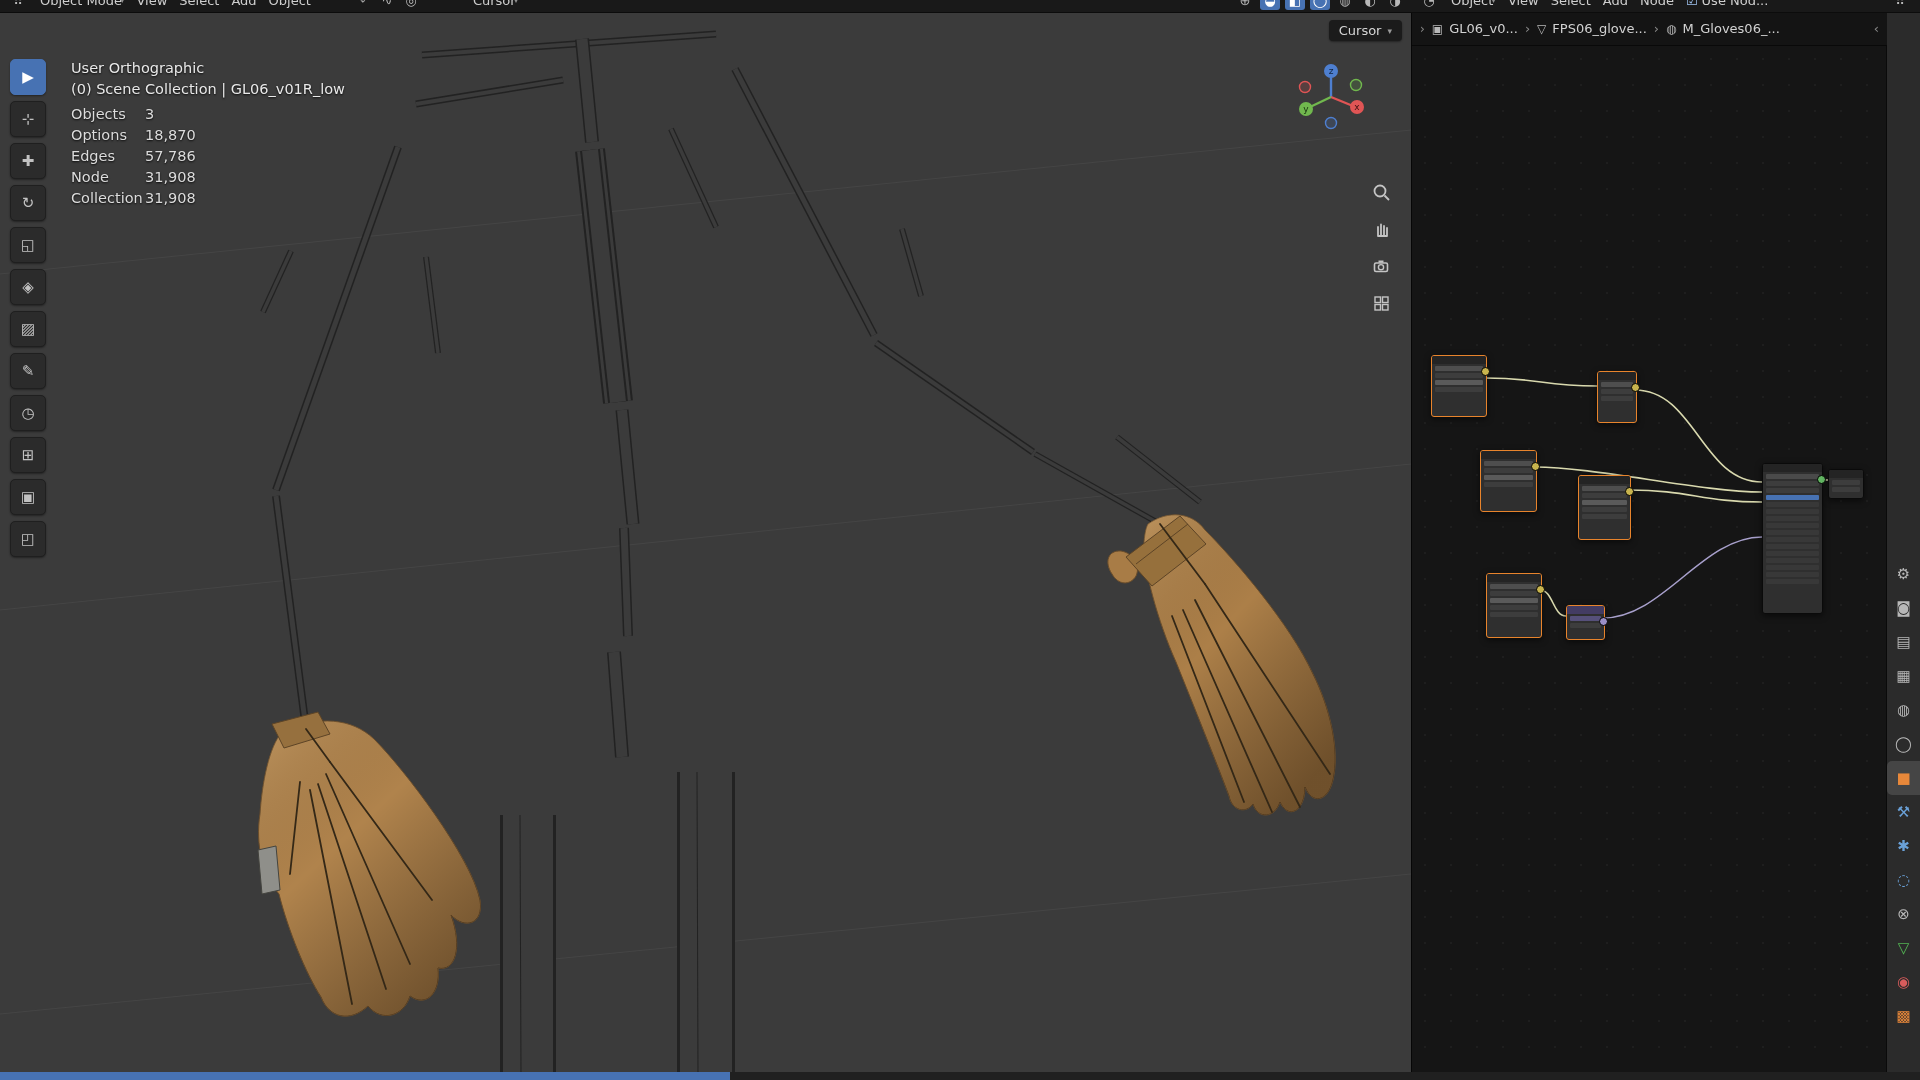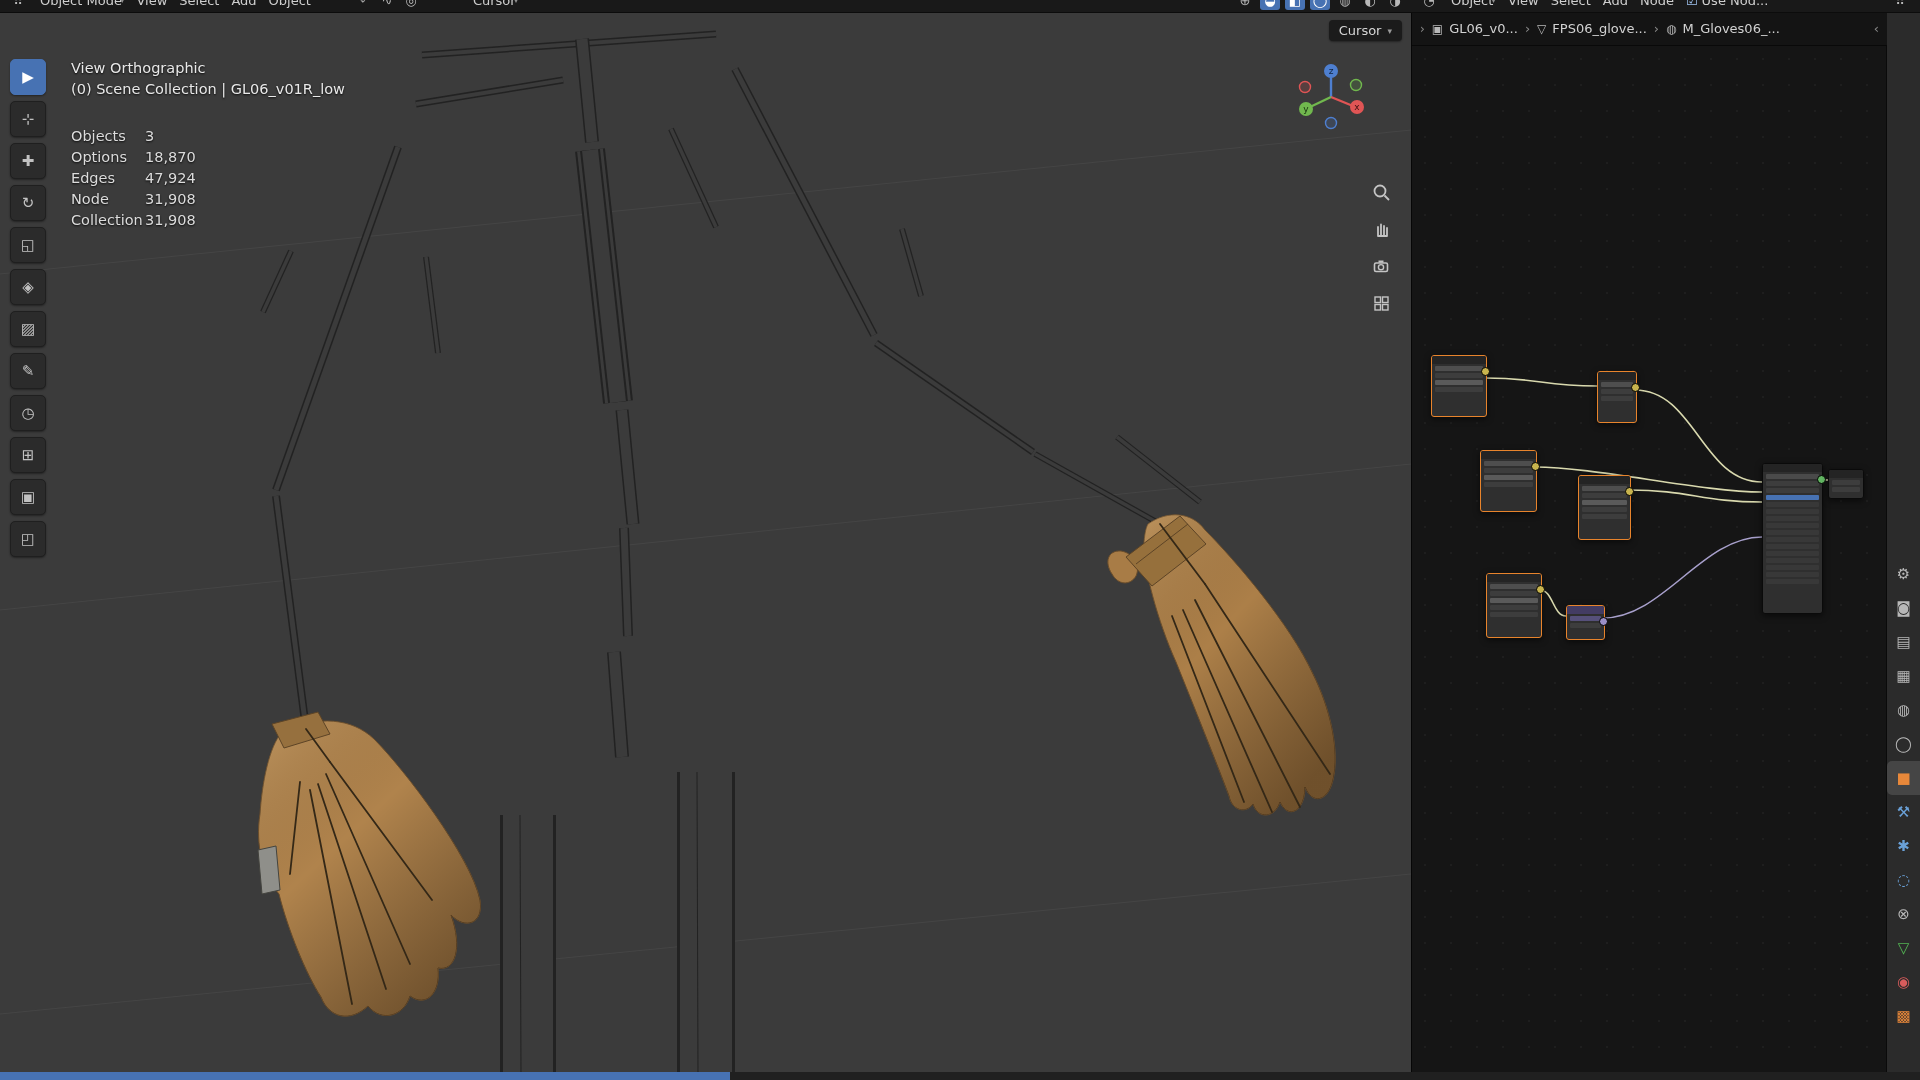--- a/index.html
+++ b/index.html
@@ -23,21 +23,21 @@
   
   .viewport{position:absolute;left:0;top:12px;width:1411px;height:1060px;background:#3b3b3b;overflow:hidden;}
   .scene{position:absolute;left:0;top:0;width:1411px;height:1060px;}
 
   .vp-toolbar{position:absolute;left:10px;top:47px;width:36px;display:flex;flex-direction:column;gap:6px;z-index:5;}
   .tool-btn{width:34px;height:34px;background:#2b2b2b;border:1px solid #1f1f1f;border-radius:5px;display:flex;align-items:center;justify-content:center;color:#c2c2c2;font-size:15px;box-shadow:0 1px 2px rgba(0,0,0,.4);}
   .tool-btn.active{background:#4772b3;border-color:#4772b3;color:#fff;}
   .tool-glyph{pointer-events:none;}
 
   .vp-stats{position:absolute;left:71px;top:46px;z-index:4;color:#e9e9e9;font-size:14.5px;text-shadow:0 1px 2px rgba(0,0,0,.85);line-height:21px;}
-  .vps-stats{margin-top:26px;}
+  .vps-stats{margin-top:4px;}
   .vps-row{display:flex;line-height:21px;color:#dcdcdc;}
   .vps-k{width:74px;}
   .vps-v{}
 
   .options-pill{position:absolute;top:8px;right:9px;height:21px;background:#1b1b1b;border-radius:4px;display:flex;align-items:center;gap:6px;padding:0 10px;color:#d6d6d6;font-size:13px;z-index:6;box-shadow:0 1px 2px rgba(0,0,0,.4);}
   .options-pill .caret{font-size:9px;color:#9a9a9a;}
 
   .gizmo{position:absolute;left:1294px;top:47px;width:74px;height:74px;z-index:6;}
   .nav-col{position:absolute;left:1368px;top:167px;display:flex;flex-direction:column;gap:10px;z-index:6;}
   .nav-btn{width:27px;height:27px;border-radius:50%;display:flex;align-items:center;justify-content:center;background:rgba(40,40,40,0.0);}
@@ -295,34 +295,34 @@
         </div>
         <div class="tool-btn">
           <span class="tool-glyph">▣</span>
         </div>
         <div class="tool-btn">
           <span class="tool-glyph">◰</span>
         </div>
       </div>
 
     <div class="vp-stats">
-      <div>View Orthographic</div>
+      <div>User Orthographic</div>
       <div>(0) Scene Collection | GL06_v01R_low</div>
       <div class="vps-stats">
         <div class="vps-row">
             <span class="vps-k">Objects</span>
             <span class="vps-v">3</span>
           </div>
         <div class="vps-row">
             <span class="vps-k">Options</span>
             <span class="vps-v">18,870</span>
           </div>
         <div class="vps-row">
             <span class="vps-k">Edges</span>
-            <span class="vps-v">47,924</span>
+            <span class="vps-v">57,786</span>
           </div>
         <div class="vps-row">
             <span class="vps-k">Node</span>
             <span class="vps-v">31,908</span>
           </div>
         <div class="vps-row">
             <span class="vps-k">Collection</span>
             <span class="vps-v">31,908</span>
           </div>
       </div>

